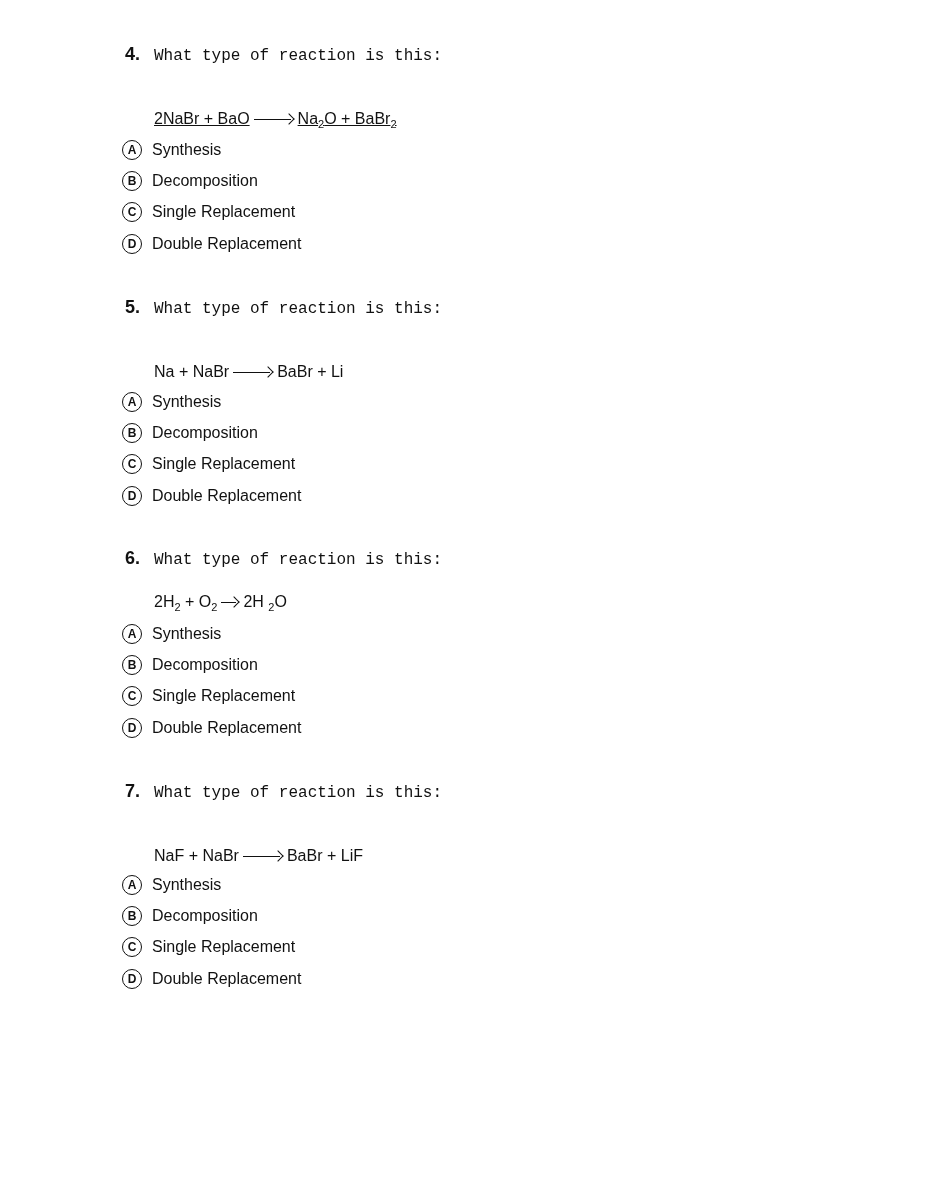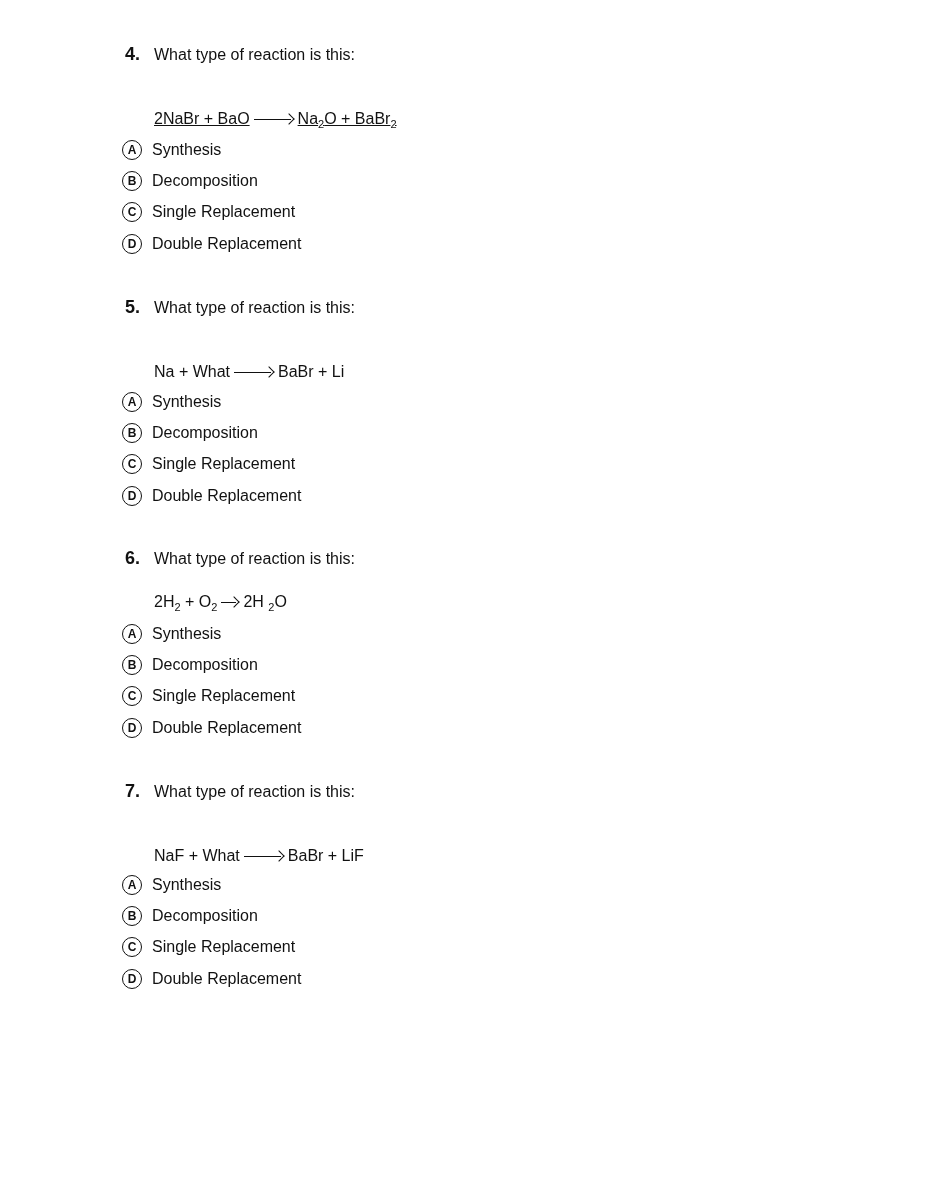--- a/index.html
+++ b/index.html
@@ -1,20 +1,20 @@
 <!DOCTYPE html>
 <html><head>
 <meta charset="utf-8">
 <style>
   html, body { margin: 0; padding: 0; background: #ffffff; }
   body { width: 926px; height: 1200px; position: relative; font-family: "Liberation Sans", "DejaVu Sans", sans-serif; color: #111; }
   .question { position: absolute; left: 120px; }
   .q-head { display: flex; align-items: baseline; height: 24px; }
   .q-num { width: 34px; font-size: 18px; font-weight: bold; text-align: left; padding-left: 5px; box-sizing: border-box; }
-  .q-text { font-size: 16px; }
+  .q-text { font-size: 16px; font-family: Liberation Mono, monospace; }
   .equation { position: absolute; left: 34px; font-size: 16px; white-space: nowrap; }
   .equation sub { font-size: 11px; }
   .arrow { display: inline-block; width: 40px; height: 10px; position: relative; margin: 0 4px; }
   .arrow::before { content: ""; position: absolute; left: 0; right: 3px; top: 5px; border-top: 1.2px solid #111; }
   .arrow::after { content: ""; position: absolute; right: 1px; top: 1px; width: 7px; height: 7px; border-top: 1.2px solid #111; border-right: 1.2px solid #111; transform: rotate(45deg); }
   .arrow.short { width: 18px; }
   .options { position: absolute; left: 0; }
   .option { display: flex; align-items: center; height: 31.3px; cursor: pointer; }
   .bubble { width: 20px; height: 20px; border: 1.5px solid #111; border-radius: 50%; display: flex; align-items: center; justify-content: center; font-size: 12px; font-weight: bold; box-sizing: border-box; margin-left: 2px; margin-right: 10px; }
   .opt-label { font-size: 16px; }
@@ -49,21 +49,21 @@
       </div>
   </div>
 </div>
 
 <div class="question" style="top:297px;">
   <div class="q-head">
     <span class="q-num">5.</span>
     <span class="q-text">What type of reaction is this:</span>
   </div>
   <div class="equation" style="top:66px;">
-    <span>Na + What</span><span class="arrow"></span><span>BaBr + Li</span>
+    <span>Na + NaBr</span><span class="arrow"></span><span>BaBr + Li</span>
   </div>
   <div class="options" style="top:89px;">
     <div class="option">
         <span class="bubble">A</span>
         <span class="opt-label">Synthesis</span>
       </div>
     <div class="option">
         <span class="bubble">B</span>
         <span class="opt-label">Decomposition</span>
       </div>
@@ -105,21 +105,21 @@
       </div>
   </div>
 </div>
 
 <div class="question" style="top:781px;">
   <div class="q-head">
     <span class="q-num">7.</span>
     <span class="q-text">What type of reaction is this:</span>
   </div>
   <div class="equation" style="top:66px;">
-    <span>NaF + What</span><span class="arrow"></span><span>BaBr + LiF</span>
+    <span>NaF + NaBr</span><span class="arrow"></span><span>BaBr + LiF</span>
   </div>
   <div class="options" style="top:88px;">
     <div class="option">
         <span class="bubble">A</span>
         <span class="opt-label">Synthesis</span>
       </div>
     <div class="option">
         <span class="bubble">B</span>
         <span class="opt-label">Decomposition</span>
       </div>

